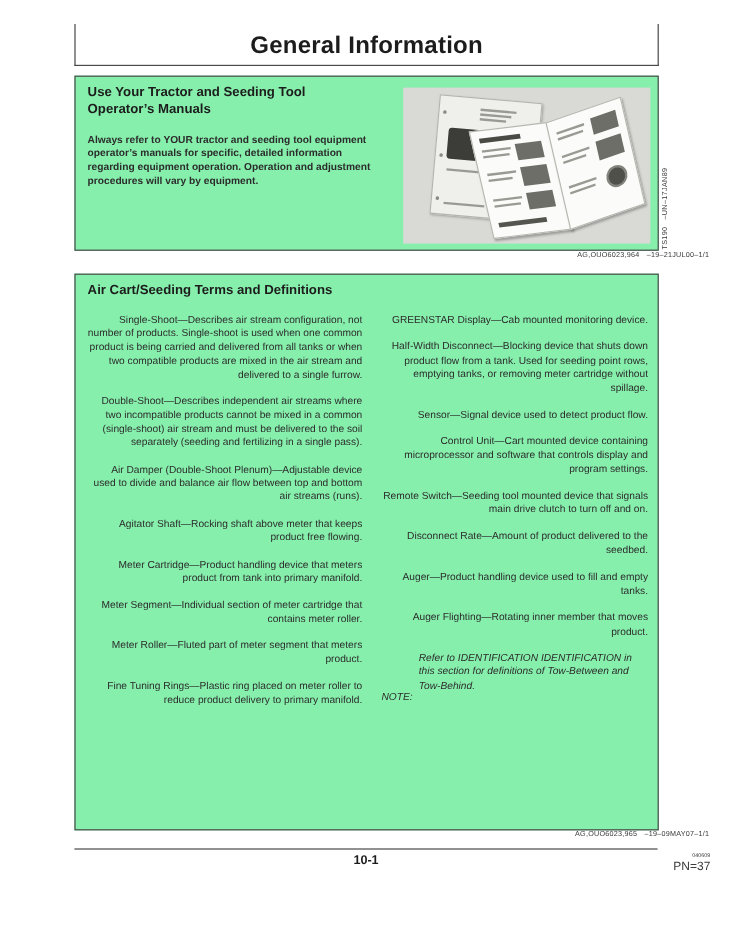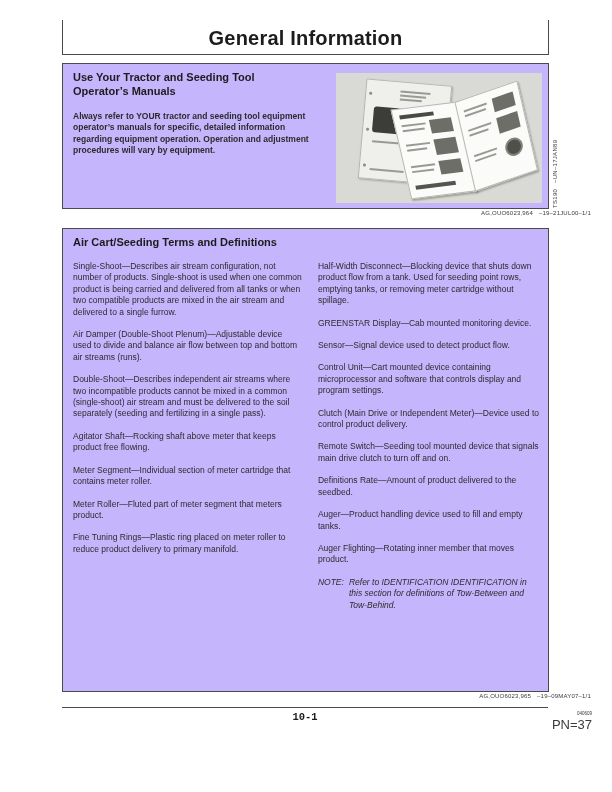--- a/index.html
+++ b/index.html
@@ -17,21 +17,21 @@
     position:absolute;left:62px;top:20px;width:485px;height:34px;
     border-left:1px solid #4a4a4a;border-right:1px solid #4a4a4a;border-bottom:1px solid #4a4a4a;
     display:flex;align-items:flex-end;justify-content:center;
   }
   .title-block h1{
     margin:0 0 4px 0;font-size:20px;font-weight:bold;color:#1c1c1c;letter-spacing:.2px;
   }
   
   .box{
     position:absolute;left:62px;width:485px;
-    border:1px solid #4a4a4a;background:#c4b5fd;
+    border:1px solid #4a4a4a;background:#86efac;
   }
   .sec1{top:63px;height:144px;}
   .sec2{top:228px;height:462px;}
   .sec-heading{
     position:absolute;left:10px;top:7px;margin:0;
     font-size:11px;font-weight:bold;color:#1c1c1c;line-height:13.5px;
   }
   .sec1 .sec-heading{width:230px;}
   .body-par{
     position:absolute;left:10px;top:47px;width:248px;margin:0;
@@ -101,33 +101,33 @@
   .cap-2{top:693px;}
   .cap span{margin-left:6px;}
   
   .cols{
     position:absolute;left:10px;top:32px;width:467px;
     display:flex;gap:16px;
   }
   .col{font-size:8.5px;line-height:11.4px;color:#2c2c2c;}
   .col-l{width:235px;}
   .col-r{width:228px;}
-  .col p{margin:0 0 11px 0;}
+  .col p{margin:0 0 11px 0;text-align:right;}
   .note{display:flex;gap:5px;font-style:italic;margin-top:1px;}
-  .note-label{flex:0 0 26px;}
+  .note-label{flex:0 0 26px;margin-top:32px;}
   .note-text{flex:1;}
   
   .footer-rule{position:absolute;left:62px;top:707px;width:486px;height:0;border-top:1px solid #4a4a4a;}
   .page-number{
     position:absolute;left:62px;top:711px;width:486px;text-align:center;
-    font-size:10.5px;font-weight:bold;color:#1c1c1c;font-family:Liberation Mono, monospace;
+    font-size:10.5px;font-weight:bold;color:#1c1c1c;
   }
   .pn-block{position:absolute;right:44px;top:711px;text-align:right;color:#3a3a3a;}
   .date-code{font-size:6px;transform:scale(.75);transform-origin:right top;}
-  .pn{font-size:13px;margin-top:0;}
+  .pn{font-size:10px;margin-top:0;}
 </style>
 </head>
 <body>
 
 <div class="sheet">
 
   <div class="title-block">
     <h1>General Information</h1>
   </div>
 
@@ -185,35 +185,35 @@
 
   <div class="cap cap-1">
     <span>AG,OUO6023,964</span><span>–19–21JUL00–1/1</span>
   </div>
 
   <div class="box sec2">
     <h2 class="sec-heading">Air Cart/Seeding Terms and Definitions</h2>
     <div class="cols">
       <div class="col col-l">
         <p>Single-Shoot—Describes air stream configuration, not number of products. Single-shoot is used when one common product is being carried and delivered from all tanks or when two compatible products are mixed in the air stream and delivered to a single furrow.</p>
+        <p>Double-Shoot—Describes independent air streams where two incompatible products cannot be mixed in a common (single-shoot) air stream and must be delivered to the soil separately (seeding and fertilizing in a single pass).</p>
         <p>Air Damper (Double-Shoot Plenum)—Adjustable device used to divide and balance air flow between top and bottom air streams (runs).</p>
-        <p>Double-Shoot—Describes independent air streams where two incompatible products cannot be mixed in a common (single-shoot) air stream and must be delivered to the soil separately (seeding and fertilizing in a single pass).</p>
         <p>Agitator Shaft—Rocking shaft above meter that keeps product free flowing.</p>
+        <p>Meter Cartridge—Product handling device that meters product from tank into primary manifold.</p>
         <p>Meter Segment—Individual section of meter cartridge that contains meter roller.</p>
         <p>Meter Roller—Fluted part of meter segment that meters product.</p>
         <p>Fine Tuning Rings—Plastic ring placed on meter roller to reduce product delivery to primary manifold.</p>
       </div>
       <div class="col col-r">
+        <p>GREENSTAR Display—Cab mounted monitoring device.</p>
         <p>Half-Width Disconnect—Blocking device that shuts down product flow from a tank. Used for seeding point rows, emptying tanks, or removing meter cartridge without spillage.</p>
-        <p>GREENSTAR Display—Cab mounted monitoring device.</p>
         <p>Sensor—Signal device used to detect product flow.</p>
         <p>Control Unit—Cart mounted device containing microprocessor and software that controls display and program settings.</p>
-        <p>Clutch (Main Drive or Independent Meter)—Device used to control product delivery.</p>
         <p>Remote Switch—Seeding tool mounted device that signals main drive clutch to turn off and on.</p>
-        <p>Definitions Rate—Amount of product delivered to the seedbed.</p>
+        <p>Disconnect Rate—Amount of product delivered to the seedbed.</p>
         <p>Auger—Product handling device used to fill and empty tanks.</p>
         <p>Auger Flighting—Rotating inner member that moves product.</p>
         <div class="note">
           <span class="note-label">NOTE:</span>
           <span class="note-text">Refer to IDENTIFICATION IDENTIFICATION in this section for definitions of Tow-Between and Tow-Behind.</span>
         </div>
       </div>
     </div>
   </div>
 

